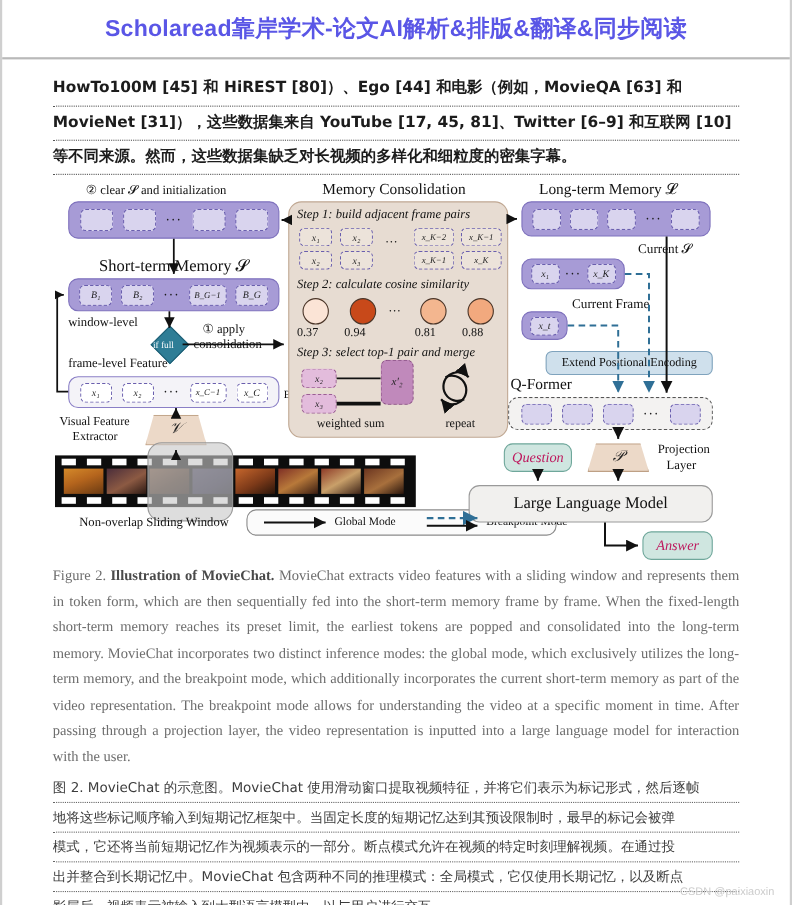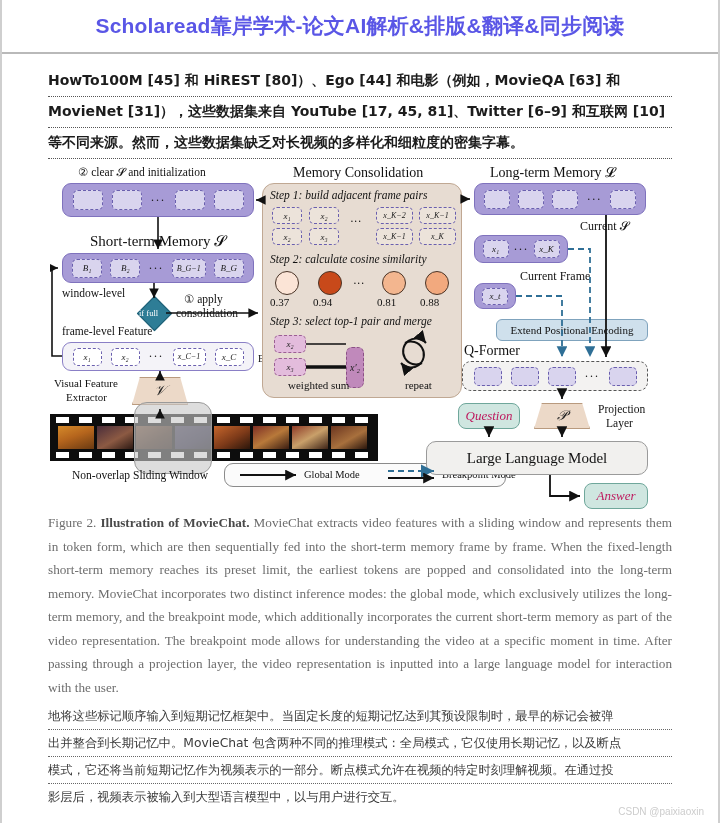--- a/index.html
+++ b/index.html
@@ -392,21 +392,21 @@
     <div class="circ" style="left:375px;top:106px;width:22px;height:22px;background:#f2a97e;"></div>
     <div class="simval" style="left:220px;top:131px;">0.37</div>
     <div class="simval" style="left:263px;top:131px;">0.94</div>
     <div class="simval" style="left:327px;top:131px;">0.81</div>
     <div class="simval" style="left:370px;top:131px;">0.88</div>
 
     <div class="step" style="left:220px;top:150px;">Step 3: select top-1 pair and merge</div>
 
     <div class="mcell" style="left:224px;top:170px;width:32px;height:18px;">x₂</div>
     <div class="mcell" style="left:224px;top:193px;width:32px;height:18px;">x₃</div>
-    <div class="mcell-big" style="left:296px;top:182px;width:18px;height:41px;text-align:center;">x′₂</div>
+    <div class="mcell-big" style="left:296px;top:162px;width:30px;height:41px;text-align:center;">x′₂</div>
     <div class="step" style="left:238px;top:214px;font-style:normal;font-size:11px;">weighted sum</div>
     <div class="step" style="left:355px;top:214px;font-style:normal;font-size:11px;">repeat</div>
 
     <div class="fig-lbl" style="left:440px;top:0px;font-size:14px;">Long-term Memory 𝓛</div>
     <div class="band" style="left:424px;top:18px;width:172px;height:32px;">
       <div class="cell" style="width:26px;height:19px;"></div>
       <div class="cell" style="width:26px;height:19px;"></div>
       <div class="cell" style="width:26px;height:19px;"></div>
       <div class="dots">···</div>
       <div class="cell" style="width:26px;height:19px;"></div>
@@ -494,20 +494,21 @@
       <path d="M338,306 L384,306" stroke="#2f6f96" stroke-width="2.2" stroke-dasharray="6,4" fill="none" marker-end="url(#ahb)"></path>
       <path d="M338,313 L384,313" stroke="#111" stroke-width="1.8" fill="none" marker-end="url(#ah)"></path>
     </svg>
   </div>
 
   <div class="caption">
     <span>Figure 2. </span><b>Illustration of MovieChat.</b><span> MovieChat extracts video features with a sliding window and represents them in token form, which are then sequentially fed into the short-term memory frame by frame. When the fixed-length short-term memory reaches its preset limit, the earliest tokens are popped and consolidated into the long-term memory. MovieChat incorporates two distinct inference modes: the global mode, which exclusively utilizes the long-term memory, and the breakpoint mode, which additionally incorporates the current short-term memory as part of the video representation. The breakpoint mode allows for understanding the video at a specific moment in time. After passing through a projection layer, the video representation is inputted into a large language model for interaction with the user.</span>
   </div>
 
   <div class="zh">
+    <span class="ln">图 2. MovieChat 的示意图。MovieChat 使用滑动窗口提取视频特征，并将它们表示为标记形式，然后逐帧</span>
     <span class="ln">地将这些标记顺序输入到短期记忆框架中。当固定长度的短期记忆达到其预设限制时，最早的标记会被弹</span>
+    <span class="ln">模式，它还将当前短期记忆作为视频表示的一部分。断点模式允许在视频的特定时刻理解视频。在通过投</span>
     <span class="ln">出并整合到长期记忆中。MovieChat 包含两种不同的推理模式：全局模式，它仅使用长期记忆，以及断点</span>
-    <span class="ln">模式，它还将当前短期记忆作为视频表示的一部分。断点模式允许在视频的特定时刻理解视频。在通过投</span>
     <span class="ln" style="border-bottom:none;">影层后，视频表示被输入到大型语言模型中，以与用户进行交互。</span>
   </div>
 
   <div class="wm">CSDN @paixiaoxin</div>
 </div>
 
 </body></html>

